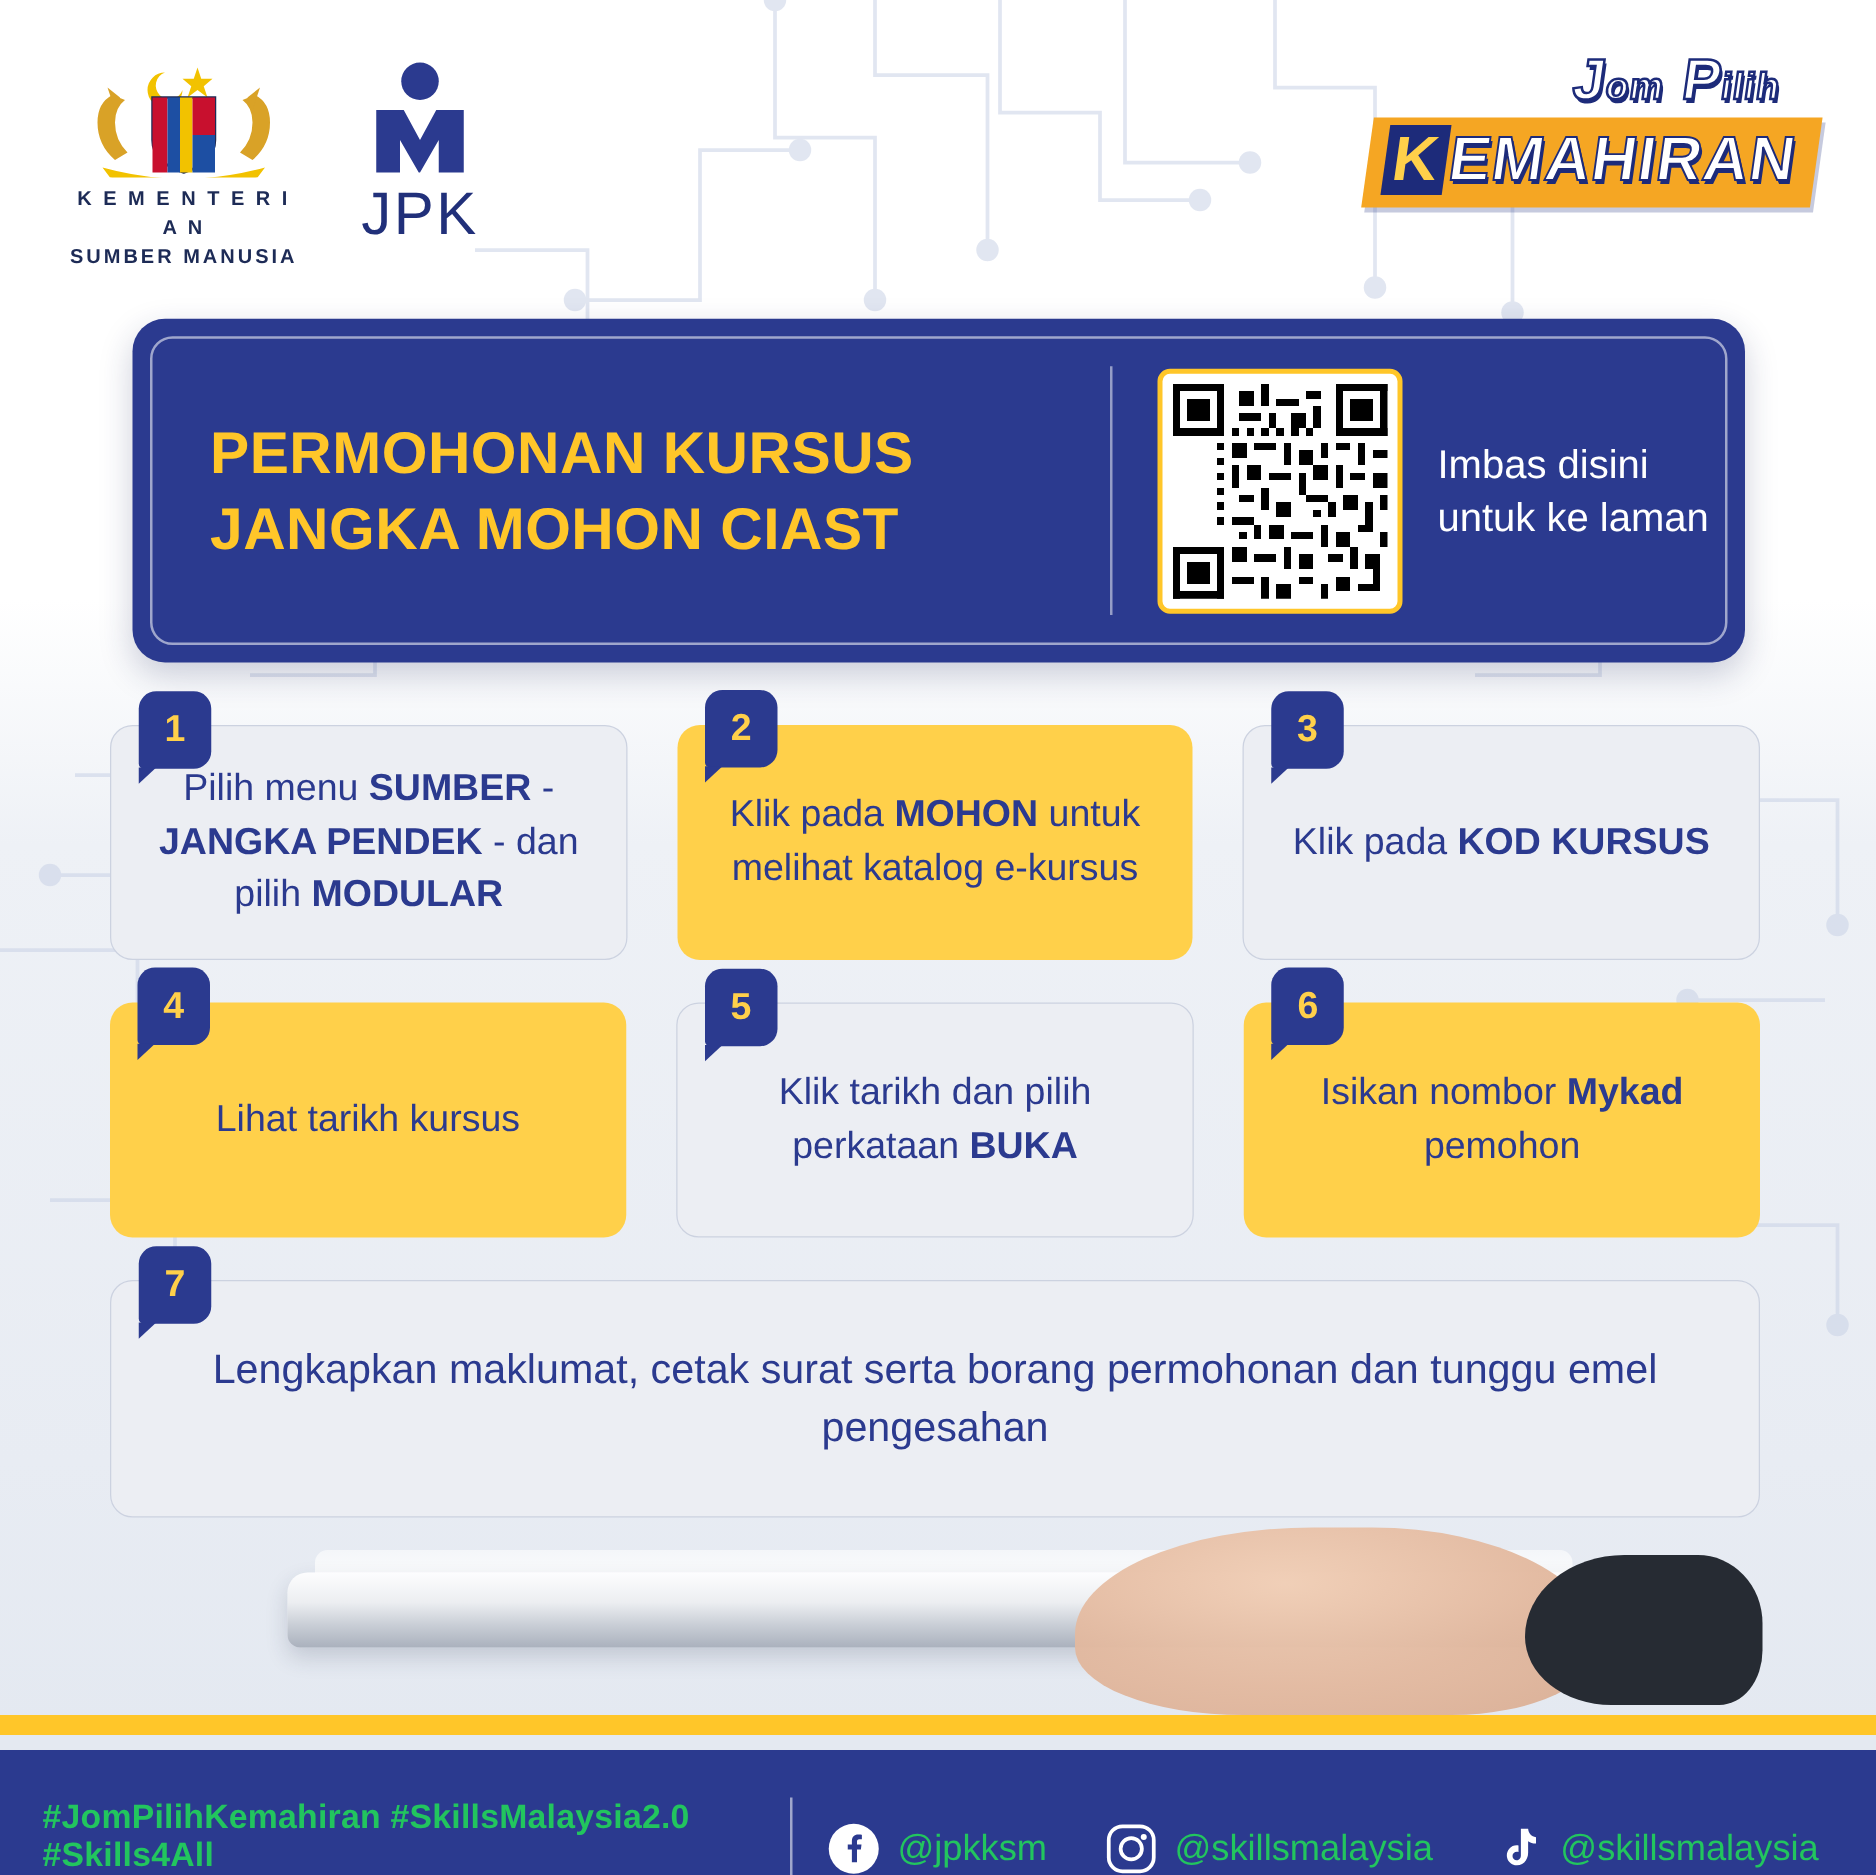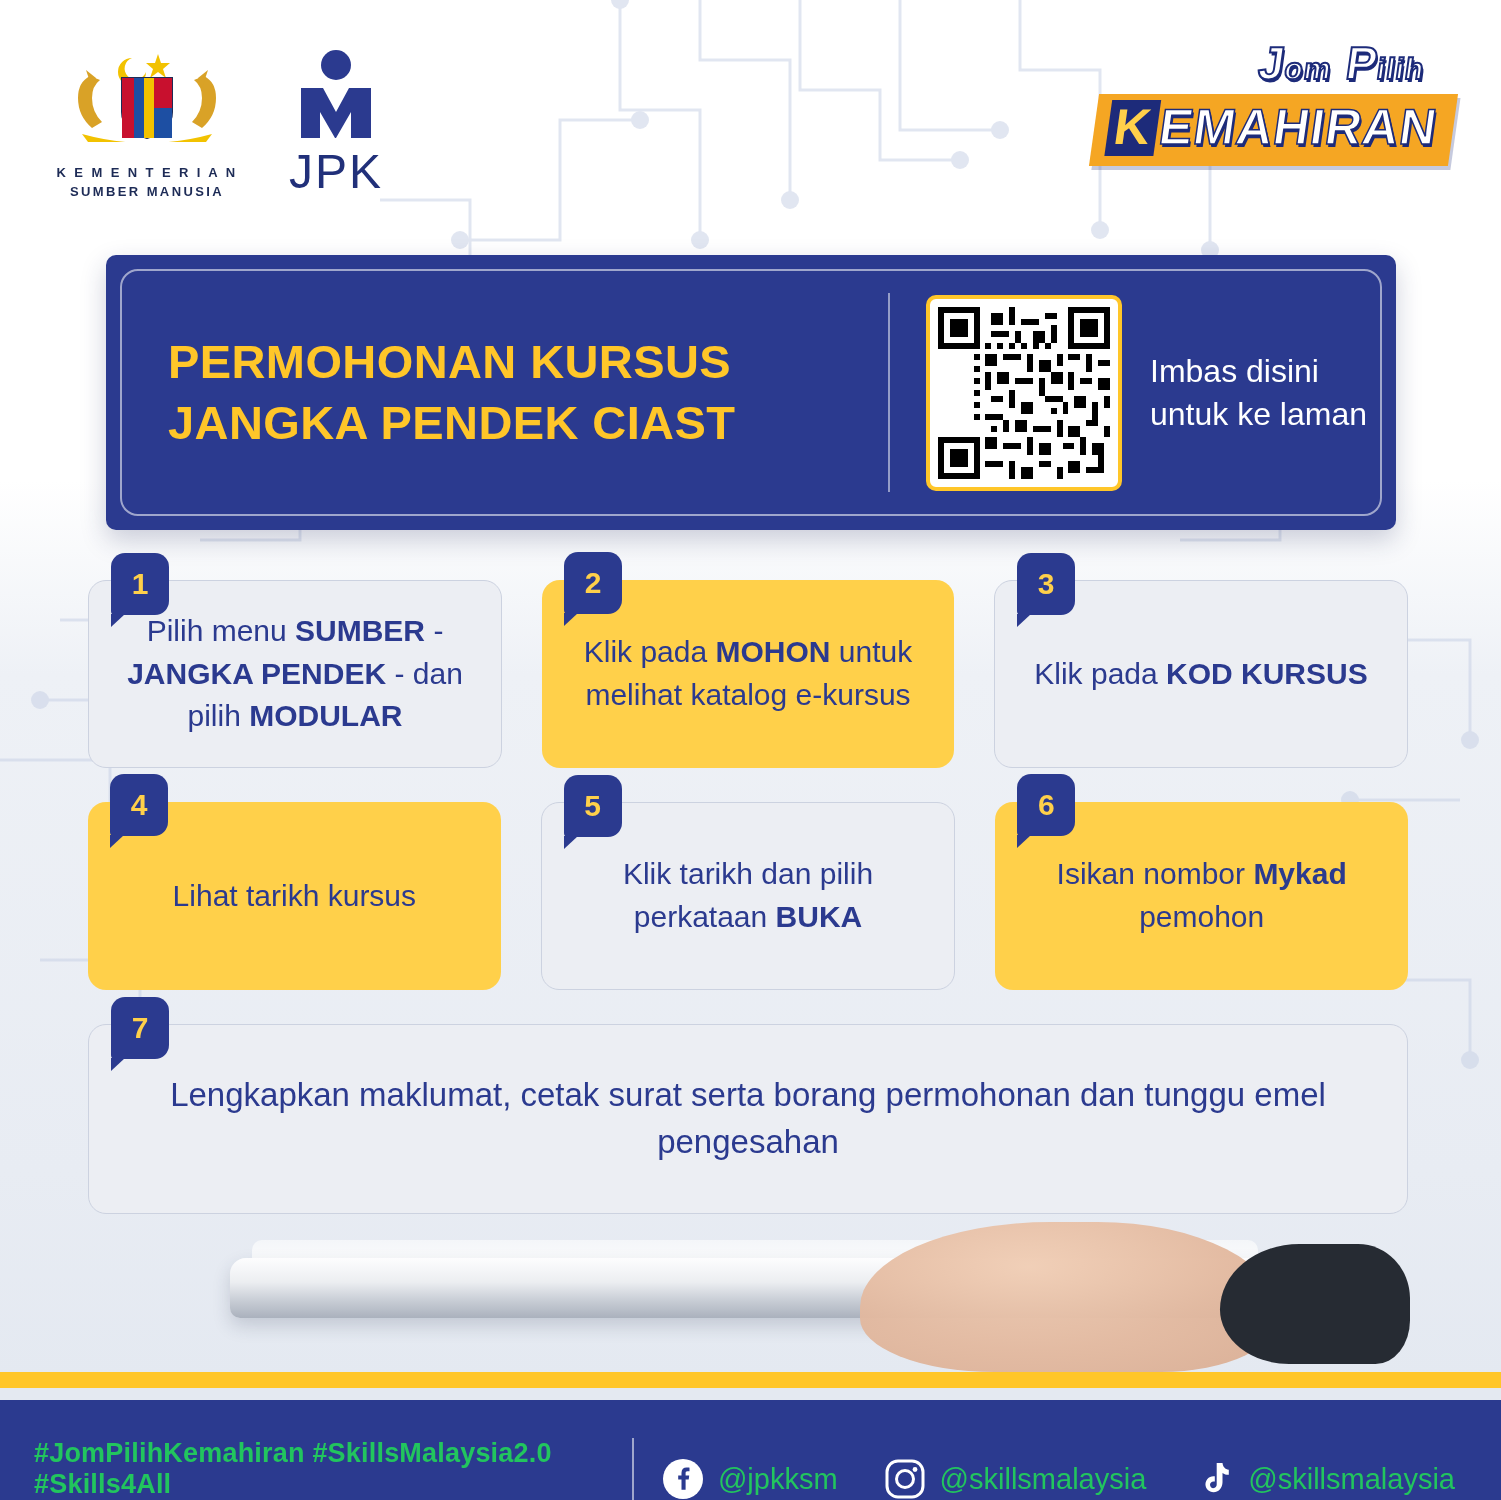--- a/index.html
+++ b/index.html
@@ -45,22 +45,22 @@
     width: 190px;
     text-align: center;
   }
   .jata-mark {
     position: relative;
     width: 170px;
     height: 96px;
     margin: 0 auto;
   }
   .jata-text {
-    margin-top: 22px;
-    font-size: 13px;
+    margin-top: 6px;
+    font-size: 16px;
     letter-spacing: 2.4px;
     color: #1d2b56;
     font-weight: 700;
     line-height: 1.45;
   }
   .jpk {
     width: 120px;
     text-align: center;
     padding-top: 2px;
   }
@@ -125,21 +125,21 @@
     margin-right: 2px;
   }
   
   .title-card {
     position: absolute;
     left: 106px;
     top: 255px;
     width: 1290px;
     height: 275px;
     background: #2b3a8f;
-    border-radius: 10px;
+    border-radius: 26px;
     box-shadow: 0 10px 26px rgba(30,40,90,0.22);
   }
   .title-card-inner {
     position: absolute;
     inset: 14px;
     border: 2px solid rgba(255,255,255,0.55);
     border-radius: 18px;
     display: flex;
     align-items: center;
   }
@@ -436,21 +436,21 @@
           <span class="camp-k">K</span><span>EMAHIRAN</span>
         </div>
       </div>
     </div>
   </div>
 
   <div class="title-card">
     <div class="title-card-inner">
       <div class="title-text">
         <div>PERMOHONAN KURSUS</div>
-        <div>JANGKA PENDEK CIAST</div>
+        <div>JANGKA MOHON CIAST</div>
       </div>
       <div class="title-divider"></div>
       <div class="qr-wrap">
         <svg viewBox="0 0 29 29" shape-rendering="crispEdges">
           <rect width="29" height="29" fill="#ffffff"></rect>
           <g fill="#000000">
 
             <rect x="0" y="0" width="7" height="1"></rect>
               <rect x="0" y="6" width="7" height="1"></rect>
             <rect x="0" y="0" width="1" height="7"></rect>

